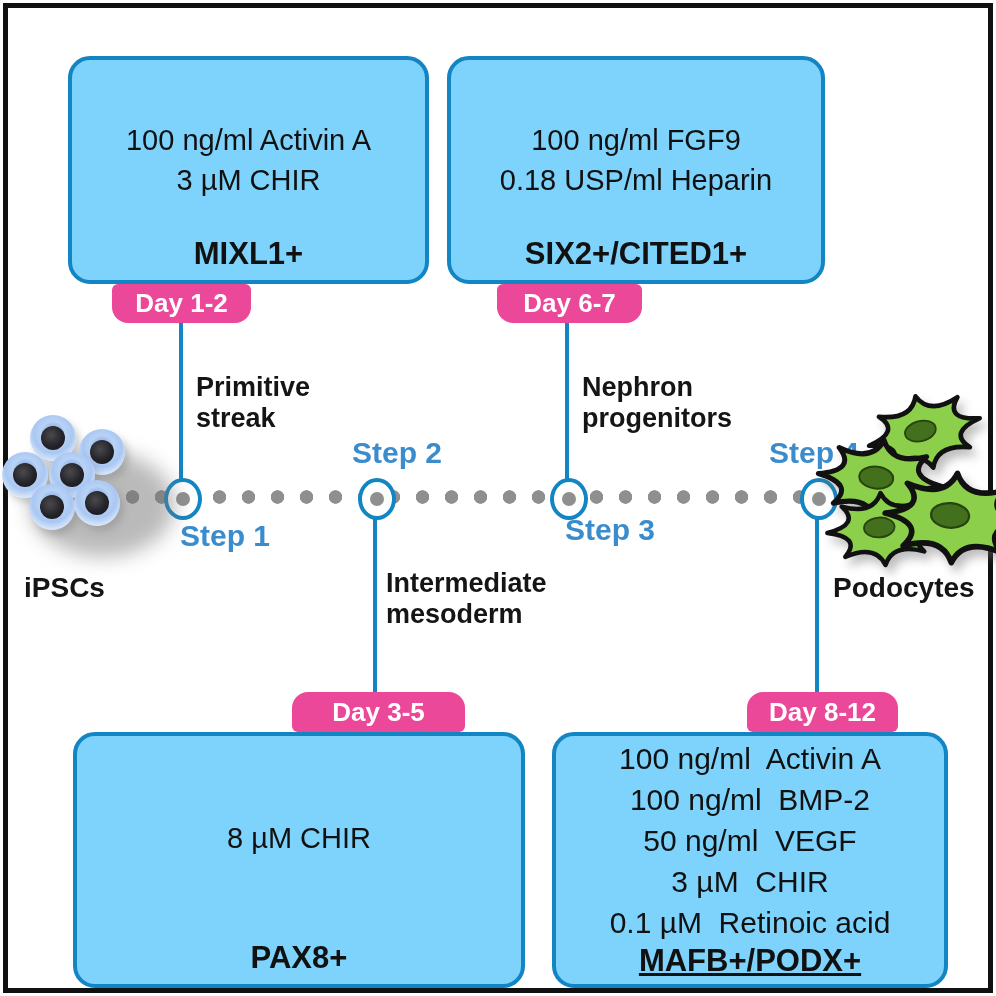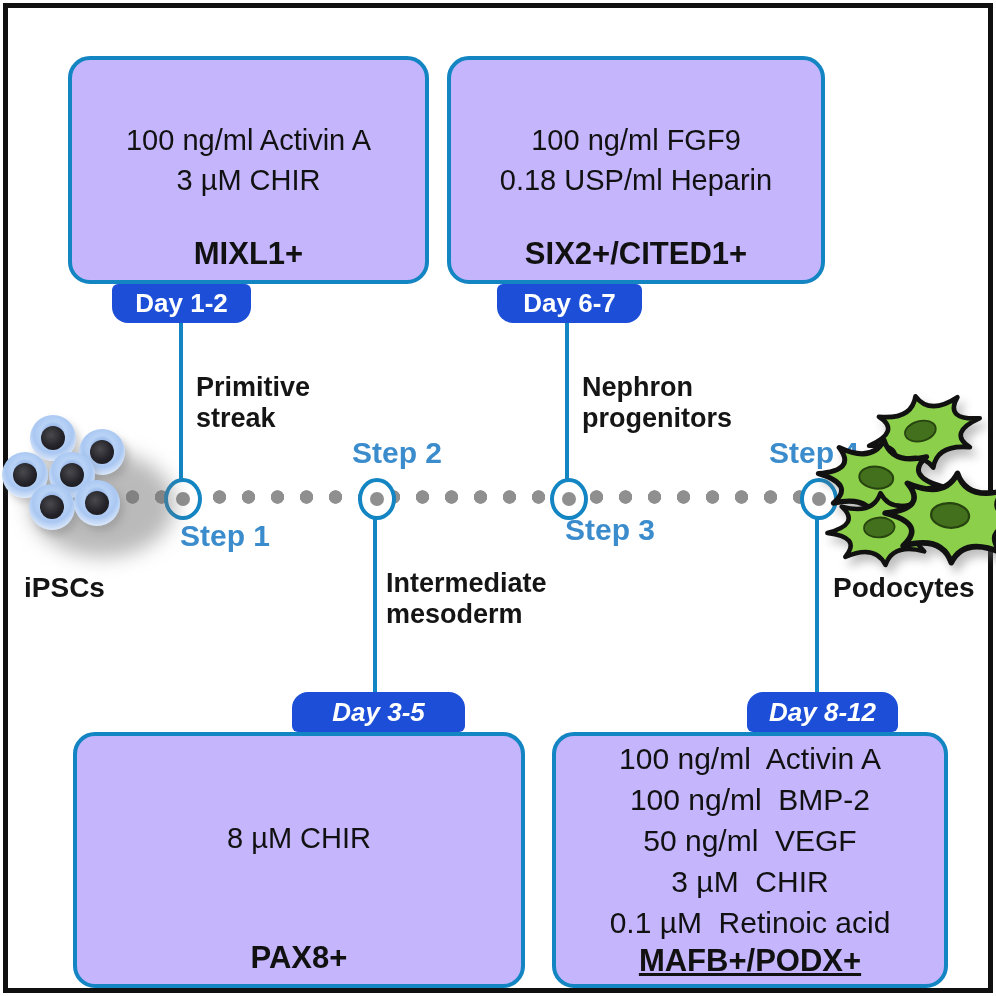--- a/index.html
+++ b/index.html
@@ -3,41 +3,41 @@
 <meta charset="utf-8">
 <style>
   html,body { margin:0; padding:0; background:#fff; }
   .stage {
     position:relative; width:996px; height:996px; background:#ffffff;
     font-family:"Liberation Sans", sans-serif; overflow:hidden;
   }
   .frame { position:absolute; inset:3px; border:5px solid #101010; }
 
   
-  .pbox { position:absolute; border:4px solid #1385c2; border-radius:22px; background:#c4b5fd; }
+  .pbox { position:absolute; border:4px solid #1385c2; border-radius:22px; background:#7dd3fc; }
   .pbox.b1 { left:68px;  top:56px;  width:353px; height:220px; }
   .pbox.b2 { left:447px; top:56px;  width:370px; height:220px; }
   .pbox.b3 { left:73px;  top:732px; width:444px; height:248px; }
   .pbox.b4 { left:552px; top:732px; width:388px; height:248px; }
   .reagents { position:absolute; left:0; right:0; text-align:center; font-size:29px; color:#111; }
   .reagents div { line-height:40px; white-space:pre; }
   .pbox.b1 .reagents, .pbox.b2 .reagents { top:60px; }
   .pbox.b3 .reagents { top:82px; }
   .pbox.b4 .reagents { top:2px; }
   .pbox.b4 .reagents div { line-height:41px; font-size:30px; }
   .marker { position:absolute; left:0; right:0; bottom:8px; text-align:center; font-weight:bold; font-size:31px; color:#111; }
   .pbox.b4 .marker { bottom:5px;text-decoration:underline; }
 
   
   .badge {
-    position:absolute; background:#1d4ed8; color:#fff; font-weight:bold; font-size:26px;
+    position:absolute; background:#ec4899; color:#fff; font-weight:bold; font-size:26px;
     display:flex; align-items:center; justify-content:center; z-index:3;
   }
   .badge.under { border-radius:6px 6px 16px 16px; }
-  .badge.over  { border-radius:16px 16px 6px 6px;font-style:italic; }
+  .badge.over  { border-radius:16px 16px 6px 6px; }
   .badge.d12 { left:112px; top:284px; width:139px; height:39px; }
   .badge.d67 { left:497px; top:284px; width:145px; height:39px; }
   .badge.d35 { left:292px; top:692px; width:173px; height:40px; }
   .badge.d812{ left:747px; top:692px; width:151px; height:40px; }
 
   
   .vline { position:absolute; width:4px; background:#1385c2; z-index:2; }
   .vline.l1 { left:179px; top:322px; height:160px; }
   .vline.l2 { left:373px; top:512px; height:182px; }
   .vline.l3 { left:565px; top:322px; height:160px; }

